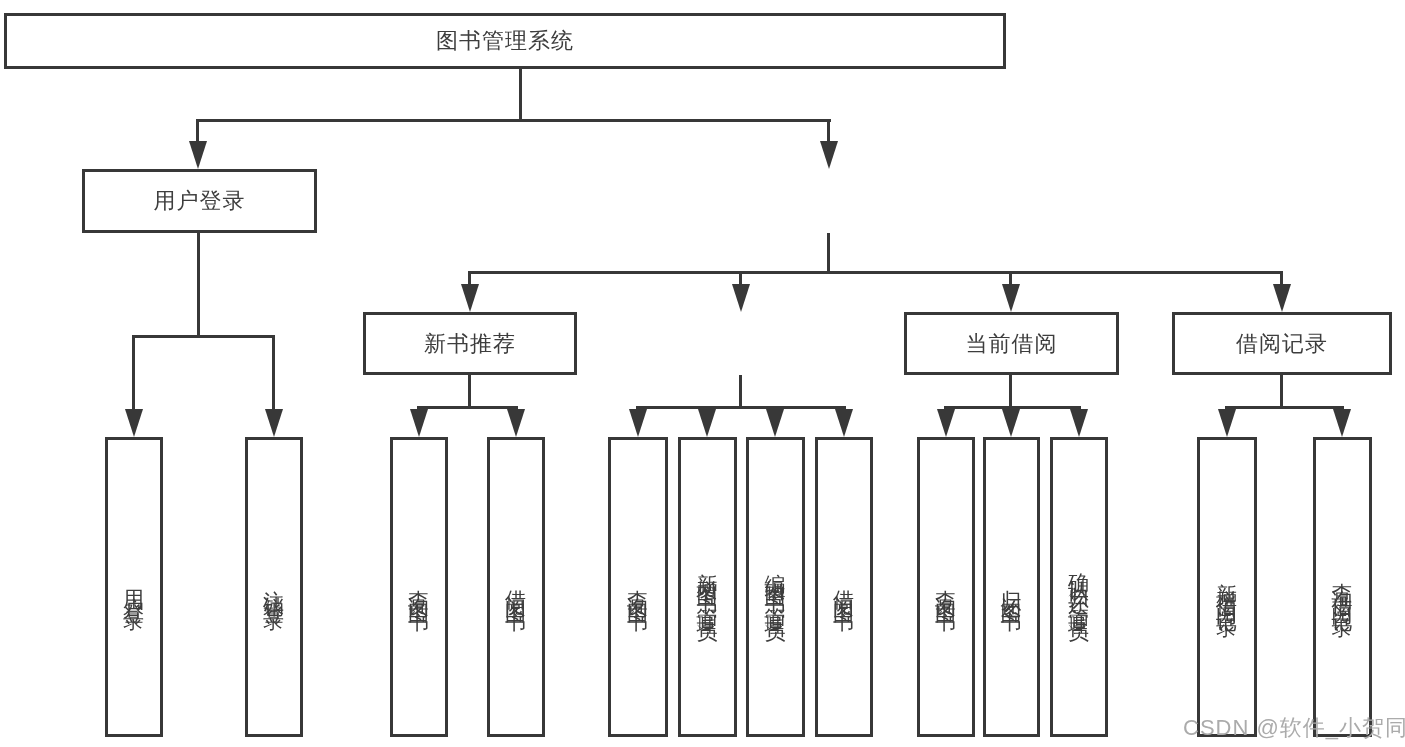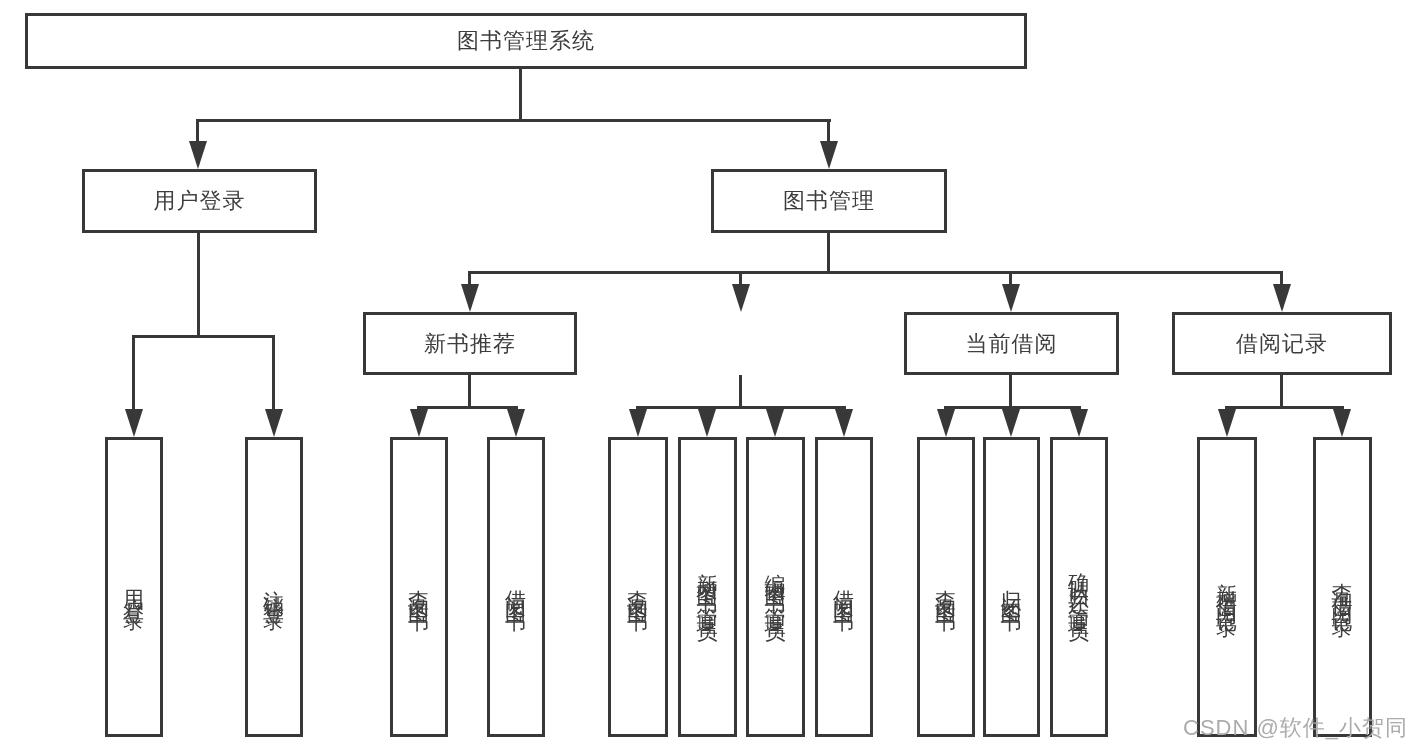--- a/index.html
+++ b/index.html
@@ -32,36 +32,33 @@
   .watermark{
     position:absolute;left:1183px;top:713px;
     font-size:22px;color:var(--watermark);letter-spacing:1px;white-space:nowrap;
   }
 </style>
 </head>
 <body>
 
 <div class="canvas">
 
-  <div class="box" style="left:25px;top:13px;width:1002px;height:56px">
+  <div class="box" style="left:4px;top:13px;width:1002px;height:56px">
     <span class="hlabel">图书管理系统</span>
   </div>
 
   <div class="ln" style="left:519px;top:69px;width:3px;height:50px"></div>
   <div class="ln" style="left:197px;top:119px;width:634px;height:3px"></div>
   <div class="ln" style="left:196px;top:119px;width:3px;height:26px"></div>
   <div class="arw" style="left:189px;top:141px"></div>
   <div class="ln" style="left:827px;top:119px;width:3px;height:26px"></div>
   <div class="arw" style="left:820px;top:141px"></div>
 
   <div class="box" style="left:82px;top:169px;width:235px;height:64px">
     <span class="hlabel">用户登录</span>
-  </div>
-  <div class="box" style="left:711px;top:169px;width:236px;height:64px">
-    <span class="hlabel">图书管理</span>
   </div>
 
   <div class="ln" style="left:197px;top:233px;width:3px;height:102px"></div>
   <div class="ln" style="left:132px;top:335px;width:143px;height:3px"></div>
   <div class="ln" style="left:132px;top:335px;width:3px;height:78px"></div>
   <div class="arw" style="left:125px;top:409px"></div>
   <div class="ln" style="left:272px;top:335px;width:3px;height:78px"></div>
   <div class="arw" style="left:265px;top:409px"></div>
 
   <div class="ln" style="left:827px;top:233px;width:3px;height:38px"></div>

